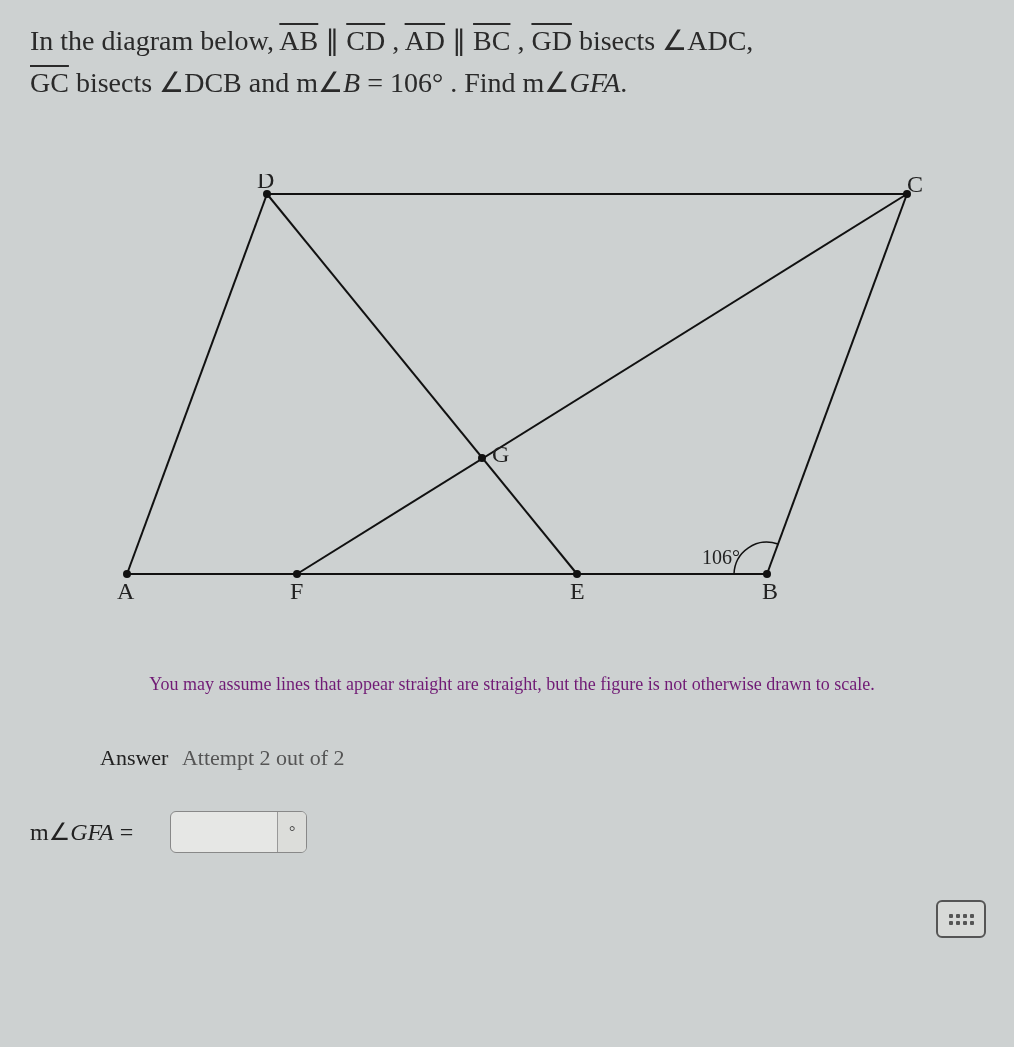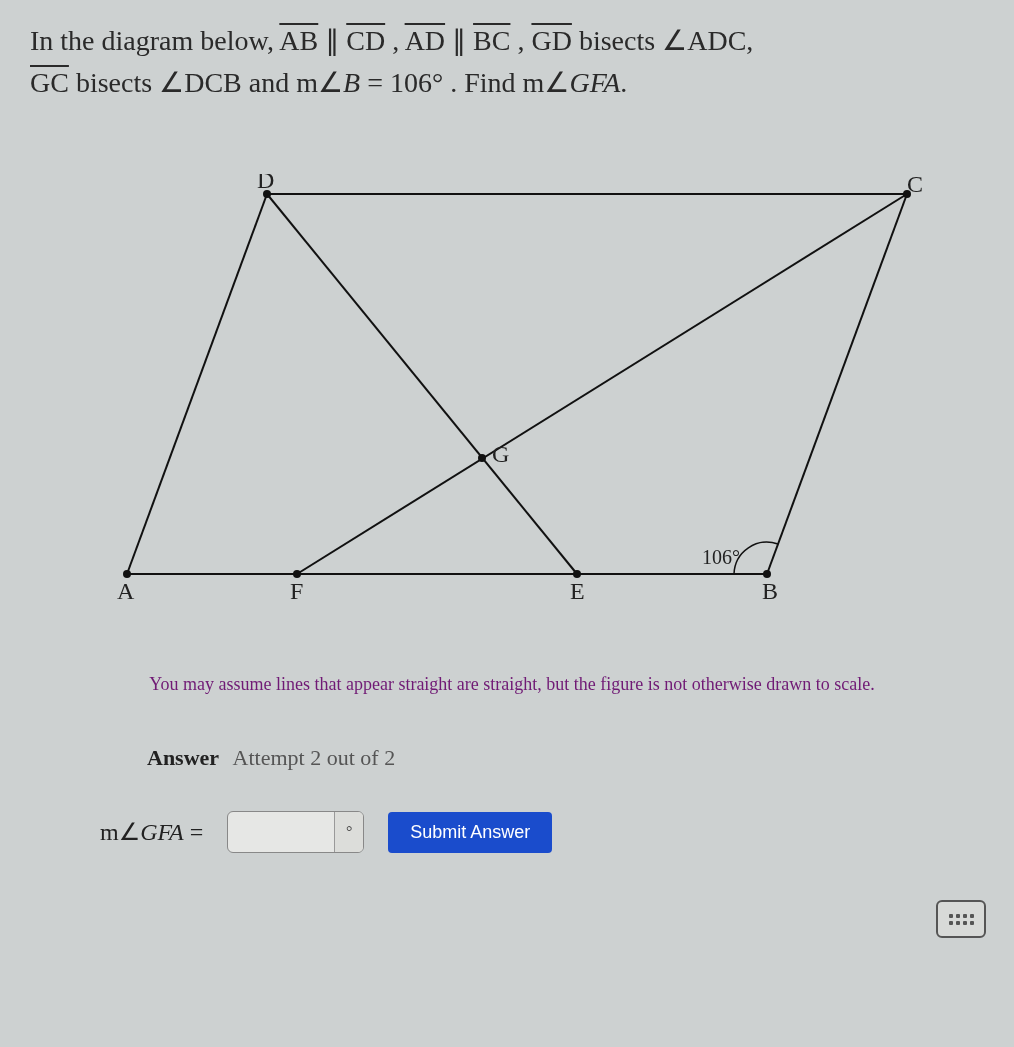--- a/index.html
+++ b/index.html
@@ -40,34 +40,32 @@
     margin-top: 60px;
     font-family: "Times New Roman", serif;
   }
   .answer-row {
     margin-top: 50px;
     margin-left: 70px;
     font-size: 22px;
     color: #333;
   }
   .answer-row .bold {
-    font-weight: bold;
+    font-weight: normal;
     color: #222;
-    margin-left: 47px;
   }
   .answer-row .attempt {
     color: #555;
     margin-left: 8px;
   }
   .input-row {
     margin-top: 40px;
-    margin-left: 70px;
     display: flex;
     align-items: center;
-    gap: 24px;
+    gap: 37px;
     font-size: 24px;
   }
   .ans-input-wrap {
     display: inline-flex;
     align-items: stretch;
     border: 1px solid #888;
     border-radius: 6px;
     background: #e6e7e5;
     height: 40px;
     overflow: hidden;
@@ -195,21 +193,20 @@
   </div>
 
   <div class="input-row">
     <span>
       <span>m∠</span><span style="font-style:italic">GFA</span><span> = </span>
     </span>
     <span class="ans-input-wrap">
       <input class="ans-input" type="text" value="" style="">
       <span class="deg-unit">°</span>
     </span>
-    <button class="submit-btn">Submit Answer</button>
   </div>
 
   <div class="kbd-icon">
     <div class="row">
         <div class="dot"></div>
         <div class="dot"></div>
         <div class="dot"></div>
         <div class="dot"></div>
       </div>
     <div class="row">

